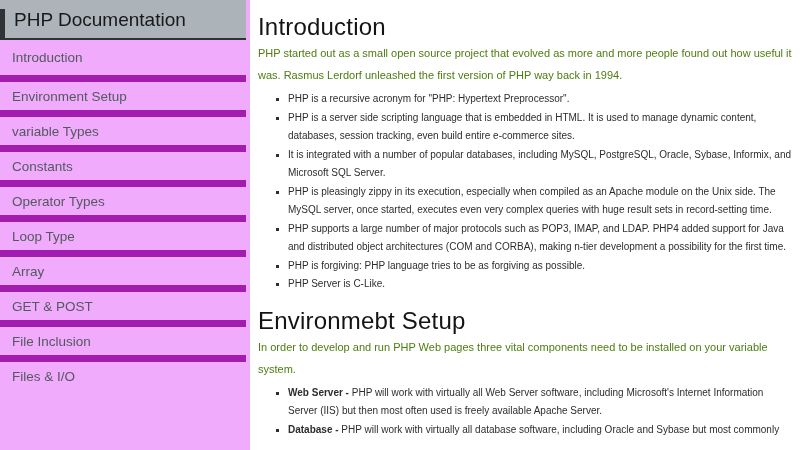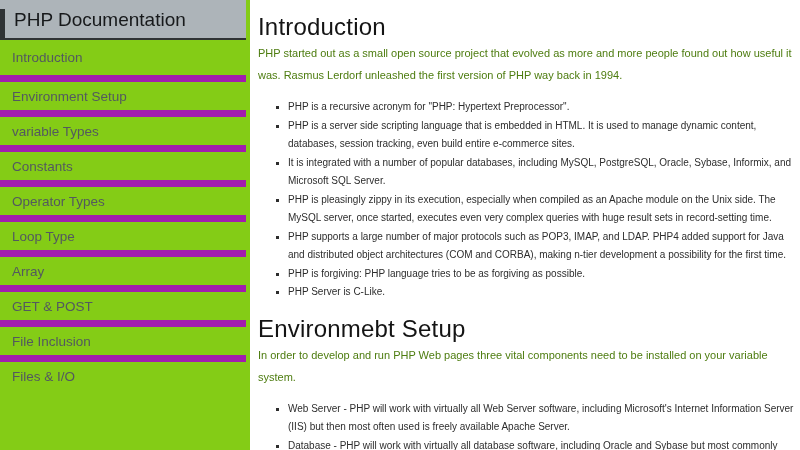--- a/index.html
+++ b/index.html
@@ -13,21 +13,21 @@
   }
   .layout {
     display: flex;
     width: 800px;
     height: 450px;
   }
   
   .sidebar {
     flex: 0 0 250px;
     width: 250px;
-    background: #84cc16;
+    background: #f0abfc;
   }
   .sidebar-header {
     position: relative;
     width: 246px;
     height: 38px;
     background: #adb4b9;
     border-bottom: 2px solid #2f3335;
     box-sizing: content-box;
   }
   .sidebar-header::before {
@@ -76,34 +76,34 @@
     margin: 12px 0 0 0;
     letter-spacing: 0.2px;
   }
   .section-intro {
     font-size: 11px;
     line-height: 22px;
     color: #4d7c0f;
     margin: 0 0 0 0;
   }
   .bullet-list {
-    margin: 12px 0 0 0;
+    margin: 4px 0 0 0;
     padding-left: 30px;
     list-style-type: square;
   }
   .bullet-list li {
     font-size: 10px;
     line-height: 18.5px;
     color: #2d2d2d;
   }
   .bullet-list li::marker {
     color: #2d2d2d;
     font-size: 9px;
   }
-  .lead { font-weight: 400; }
+  .lead { font-weight: 700; }
 </style>
 </head>
 <body>
 
 <div class="layout">
 
   <aside class="sidebar">
     <div class="sidebar-header">
       <span class="sidebar-title">PHP Documentation</span>
     </div>

